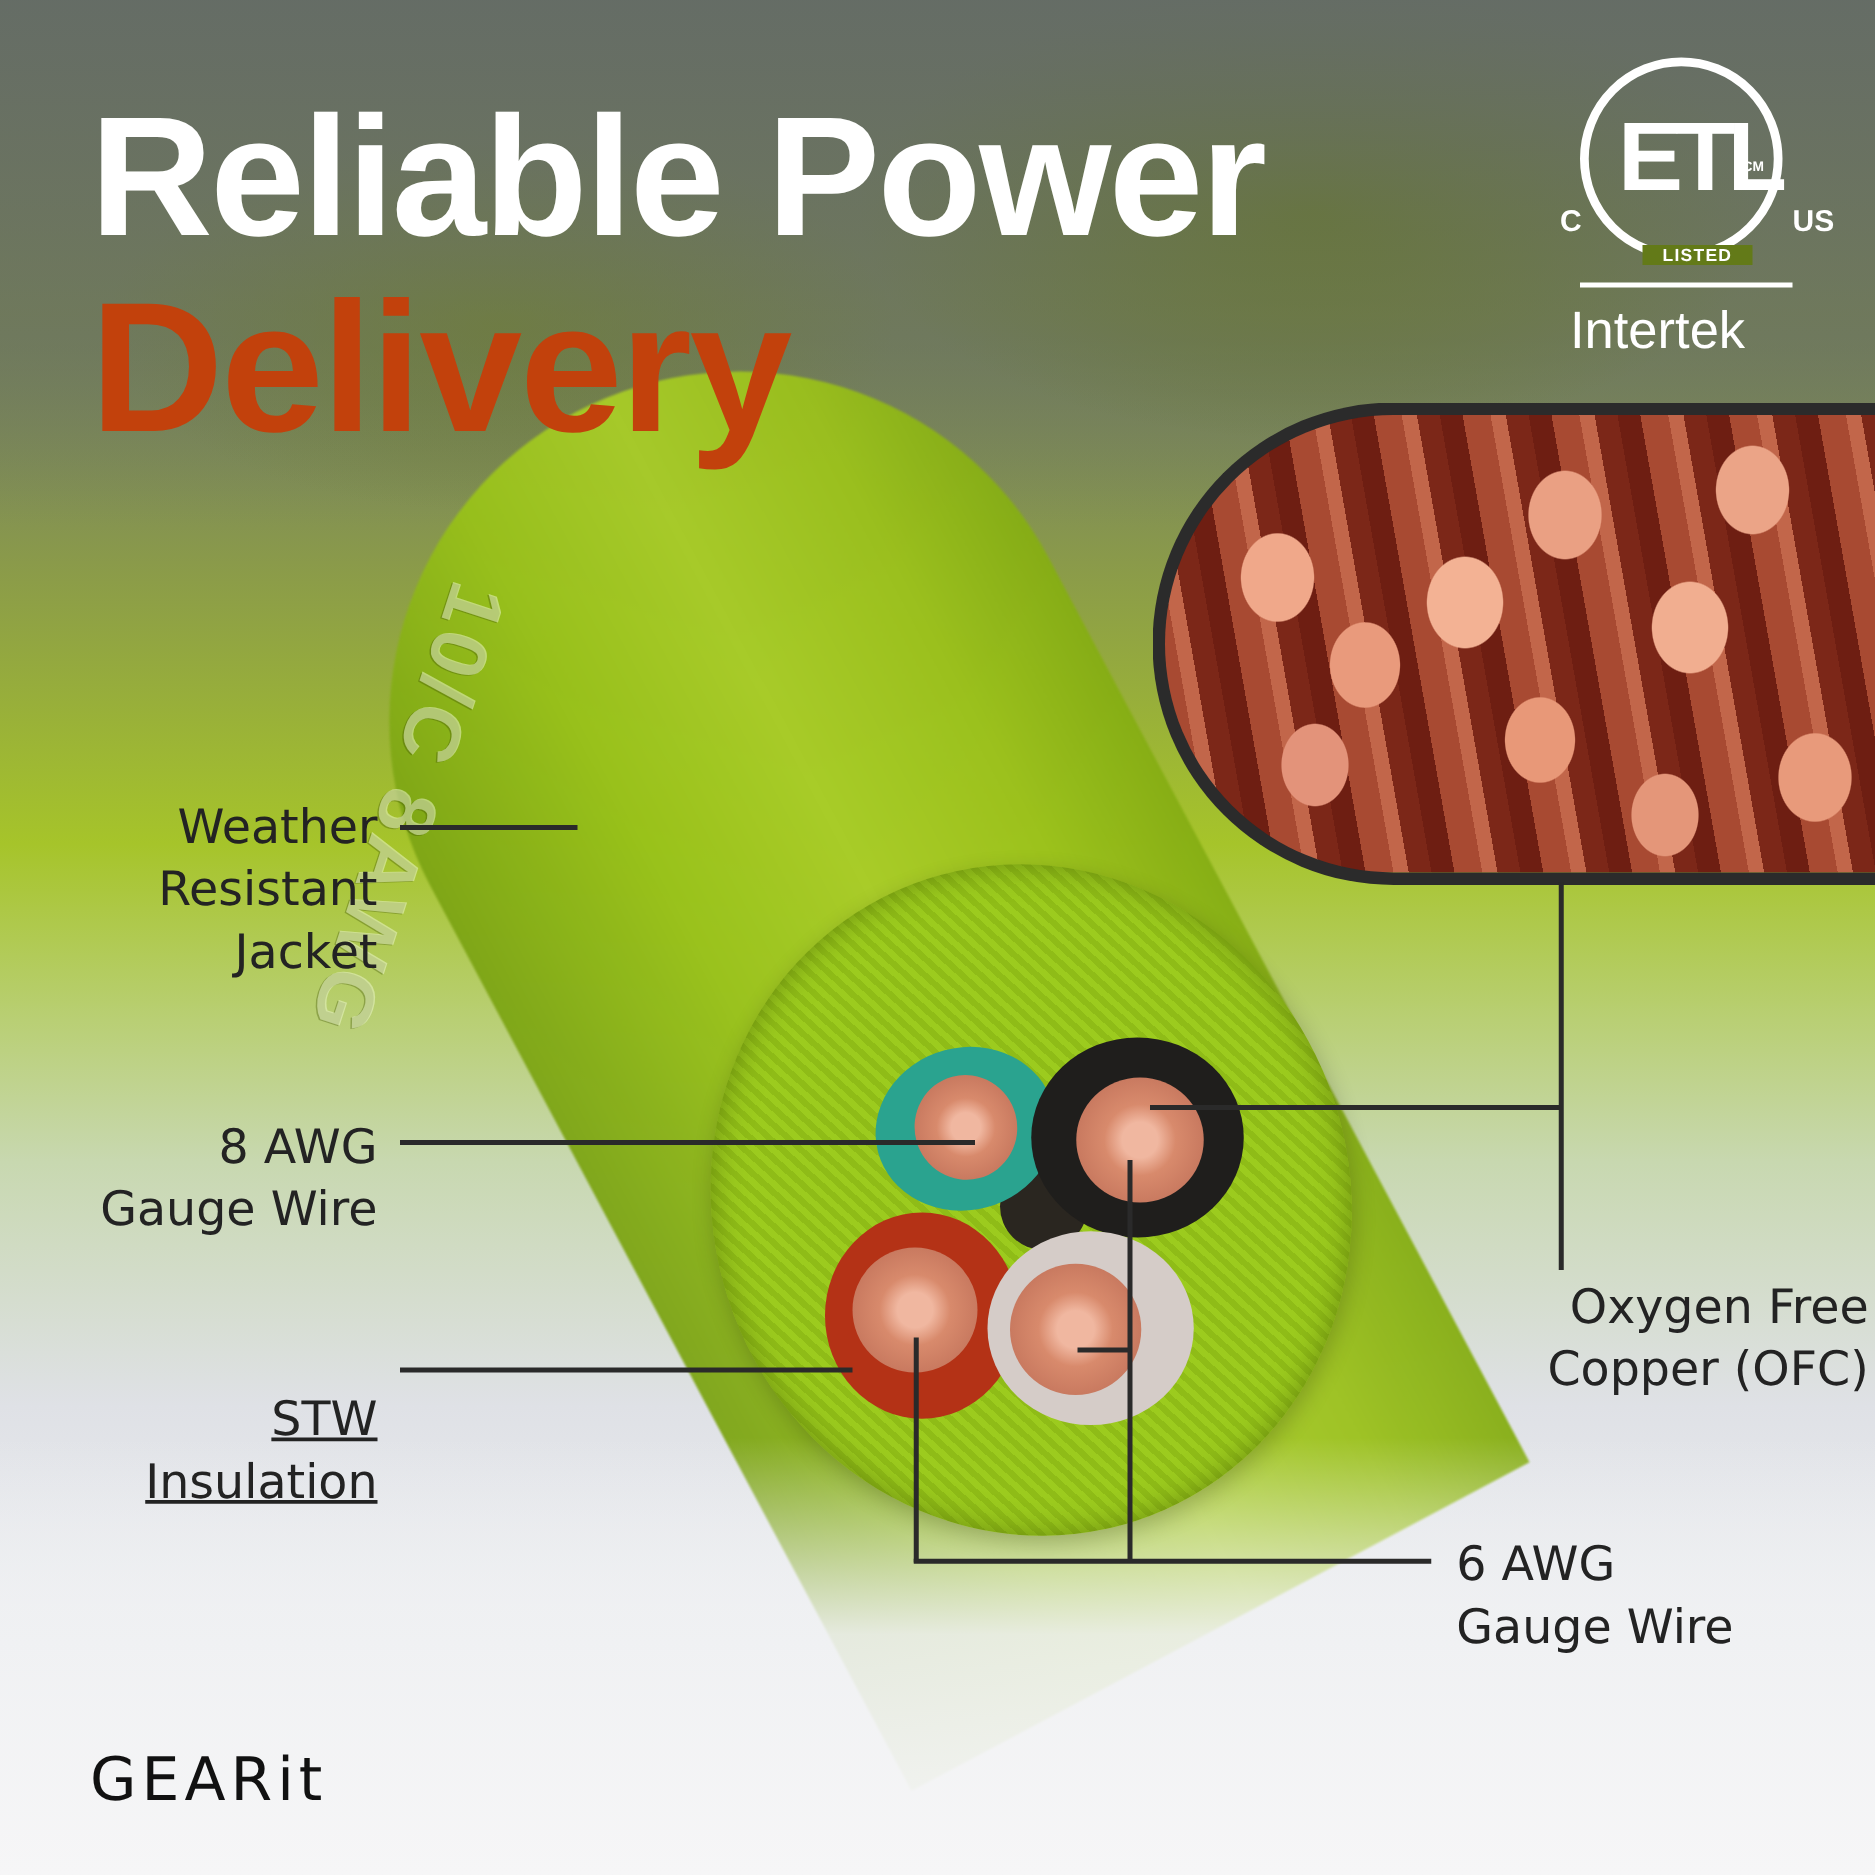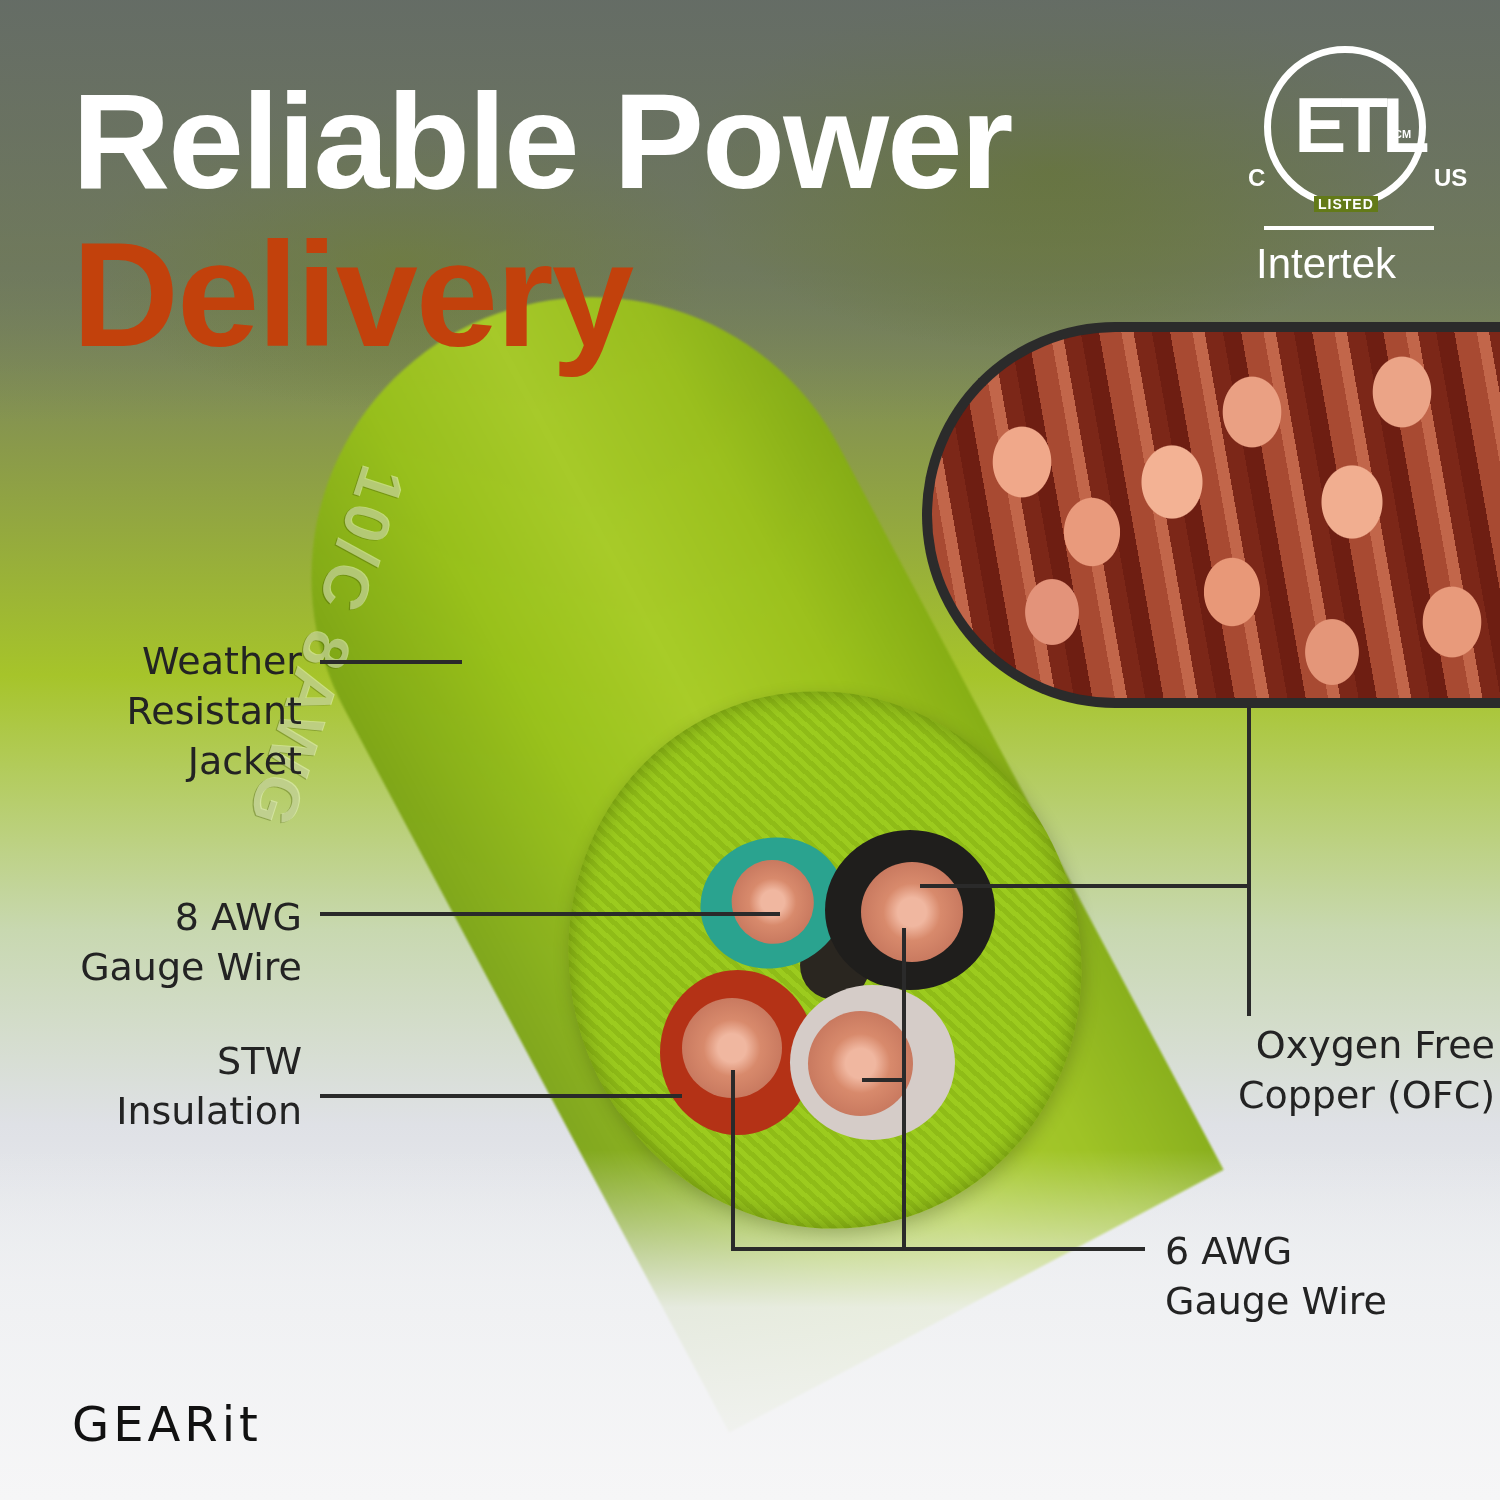--- a/index.html
+++ b/index.html
@@ -54,21 +54,21 @@
   .title { position: absolute; left: 72px; top: 52px; font-family: "Liberation Sans", sans-serif; font-weight: bold; line-height: 1; letter-spacing: -2px; }
   .title .l1 { display: block; color: #ffffff; font-size: 136px; }
   .title .l2 { display: block; color: #c2410c; font-size: 148px; margin-top: 12px; }
 
   .cert { position: absolute; left: 1236px; top: 40px; width: 250px; height: 260px; color: #fff; }
   .cert .ring { position: absolute; left: 28px; top: 6px; width: 162px; height: 162px; border: 7px solid #fff; border-radius: 50%; box-sizing: border-box; }
   .cert .etl { position: absolute; left: 53px; top: 40px; width: 140px; text-align: center; font-family: "Liberation Sans", sans-serif; font-weight: bold; font-size: 78px; letter-spacing: -6px; }
   .cert .cm { position: absolute; left: 158px; top: 88px; font-size: 11px; font-weight: bold; font-family: "Liberation Sans", sans-serif; }
   .cert .c { position: absolute; left: 12px; top: 124px; font-size: 24px; font-weight: bold; font-family: "Liberation Sans", sans-serif; }
   .cert .us { position: absolute; left: 198px; top: 124px; font-size: 24px; font-weight: bold; font-family: "Liberation Sans", sans-serif; }
-  .cert .listed { position: absolute; left: 78px; top: 156px; font-size: 14px; font-weight: bold; font-family: "Liberation Sans", sans-serif; background: #637a18; padding: 0 4px; letter-spacing: 1px; }
+  .cert .listed { position: absolute; left: 78px; top: 156px; font-size: 14px; font-weight: bold; font-family: "Liberation Sans", sans-serif; background: #637a18; padding: 0 16px; letter-spacing: 1px; }
   .cert .bar { position: absolute; left: 28px; top: 186px; width: 170px; height: 4px; background: #fff; }
   .cert .intertek { position: absolute; left: 20px; top: 200px; font-size: 42px; font-family: "Liberation Sans", sans-serif; }
 
   .copper-panel { position: absolute; left: 922px; top: 322px; width: 620px; height: 386px;
     border: 10px solid #2b2b2b; border-right: none; border-radius: 200px 0 0 200px; box-sizing: border-box; overflow: hidden;
     background:
       radial-gradient(ellipse 48px 58px at 90px 130px, #f0a88a 0 60%, transparent 62%),
       radial-gradient(ellipse 46px 56px at 160px 200px, #e99a7c 0 60%, transparent 62%),
       radial-gradient(ellipse 50px 60px at 240px 150px, #f3b294 0 60%, transparent 62%),
       radial-gradient(ellipse 48px 58px at 320px 80px, #eaa083 0 60%, transparent 62%),
@@ -135,21 +135,21 @@
   <div>Jacket</div>
 </div>
 <div class="line" style="left:320px; top:660px; width:142px; height:4px;"></div>
 
 <div class="lbl right" style="left:20px; top:892px; width:282px;">
   <div>8 AWG</div>
   <div>Gauge Wire</div>
 </div>
 <div class="line" style="left:320px; top:912px; width:460px; height:4px;"></div>
 
-<div class="lbl right" style="left:40px; top:1036px; width:262px;">
+<div class="lbl right" style="left:40px; top:1110px; width:262px;text-decoration:underline;">
   <div>STW</div>
   <div>Insulation</div>
 </div>
 <div class="line" style="left:320px; top:1094px; width:362px; height:4px;"></div>
 
 <div class="lbl" style="left:1165px; top:1020px; width:330px;text-align:right;">
   <div>Oxygen Free</div>
   <div>Copper (OFC)</div>
 </div>
 <div class="line" style="left:1247px; top:706px; width:4px; height:310px;"></div>

